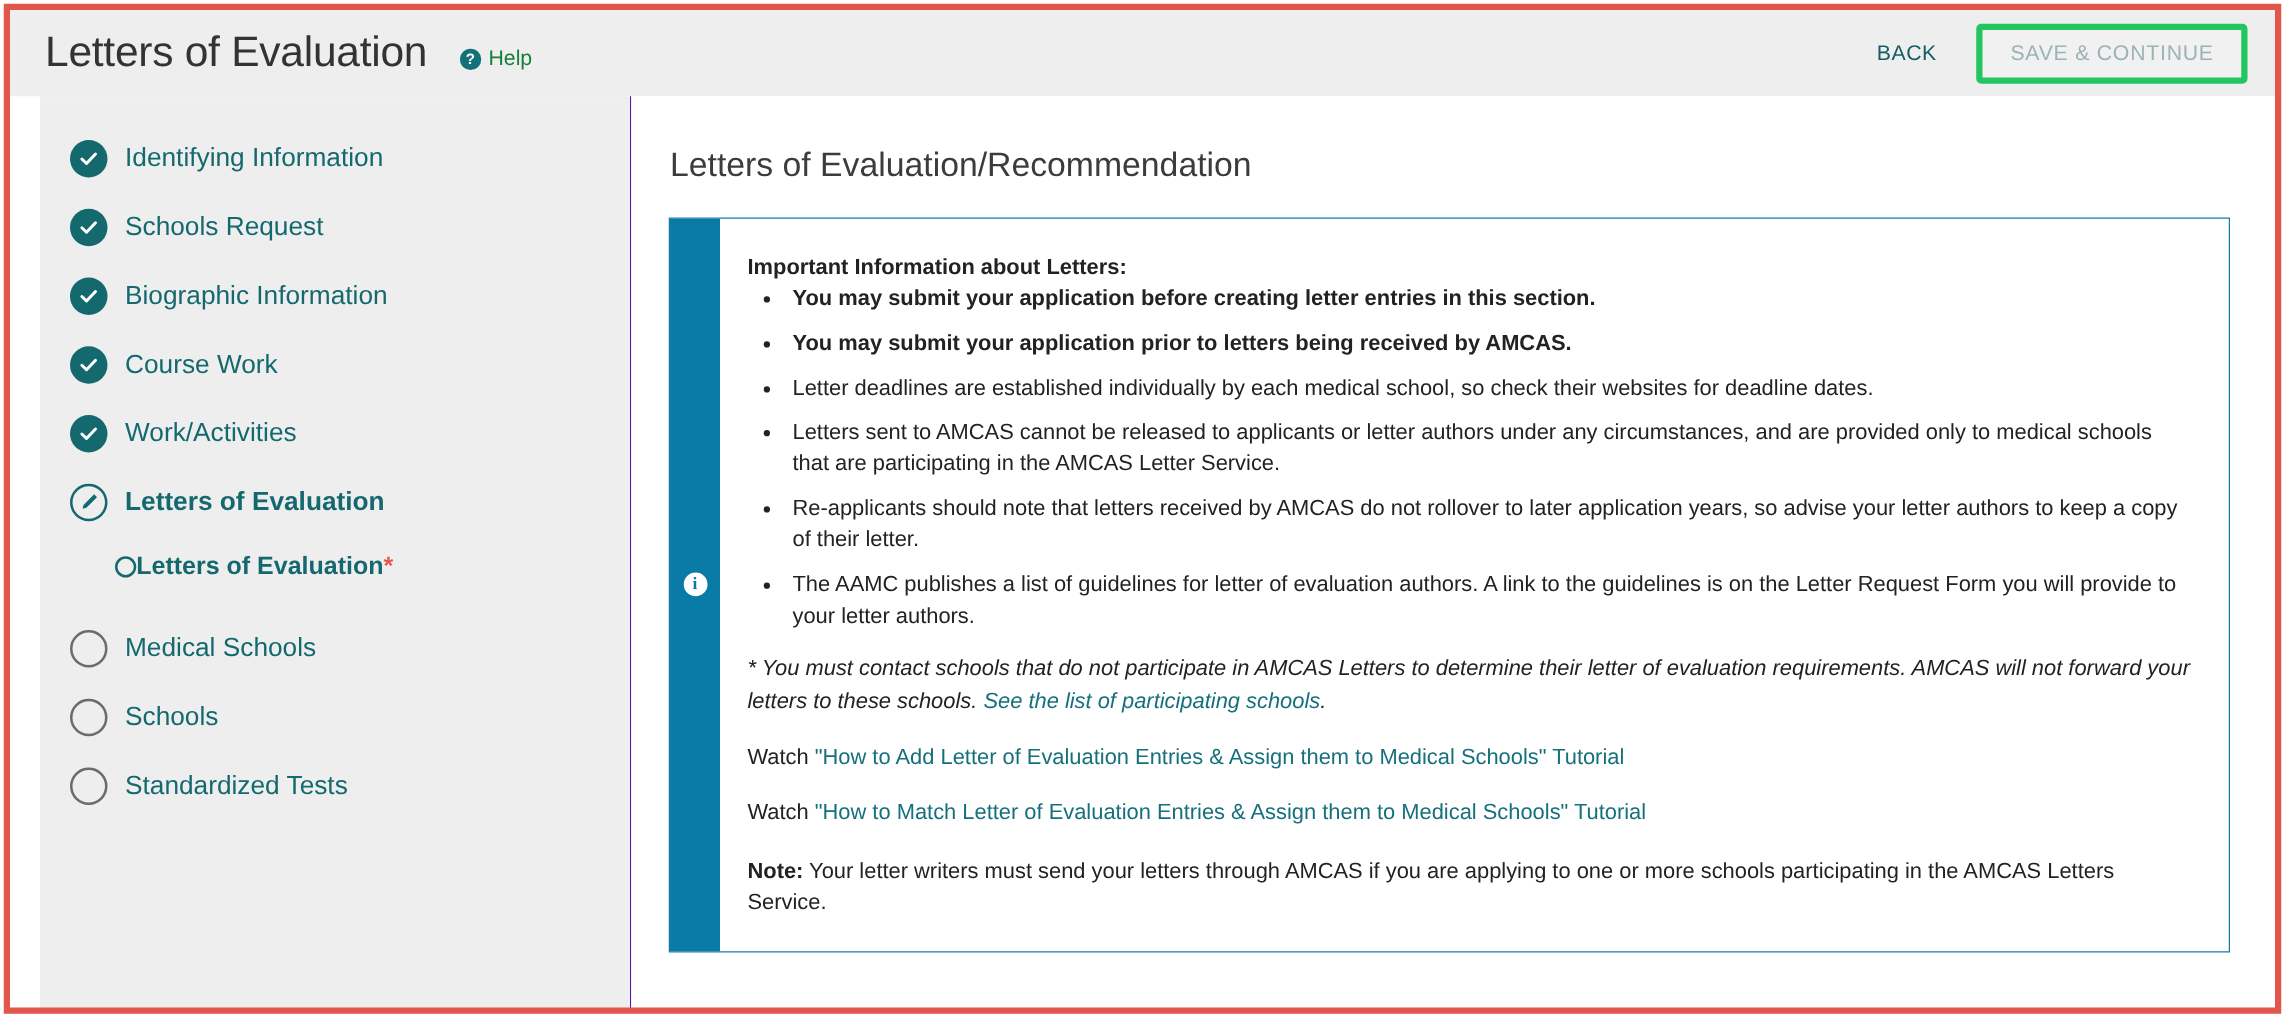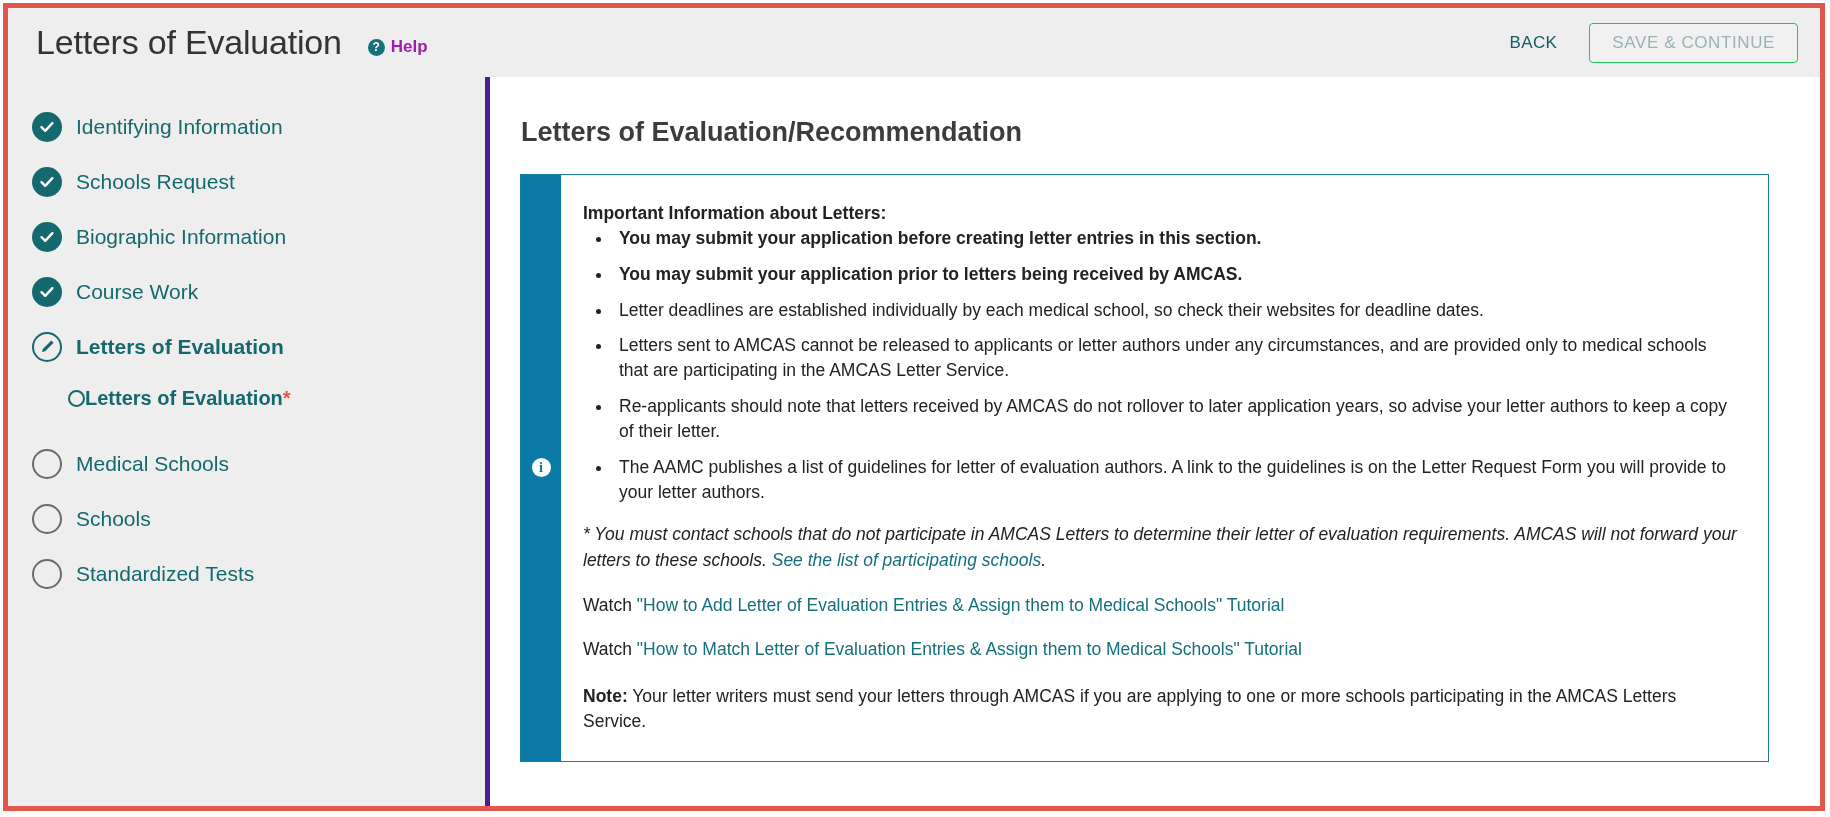--- a/index.html
+++ b/index.html
@@ -56,59 +56,59 @@
     color: #ffffff;
     font-size: 12px;
     font-weight: bold;
     display: flex;
     align-items: center;
     justify-content: center;
     line-height: 1;
   }
   .help-label {
     font-size: 17px;
-    color: #a21caf;
-    font-weight: bold;
+    color: #15803d;
   }
   .header-spacer { flex: 1 1 auto; }
   .back-btn {
     font-size: 17px;
     letter-spacing: 0.4px;
     color: #155d66;
     background: none;
     border: none;
     font-family: inherit;
     cursor: pointer;
     padding: 6px 10px;
     margin-right: 22px;
   }
   .save-btn {
     font-size: 17px;
     letter-spacing: 0.6px;
     color: #9cb2b4;
     background: #f1f1f1;
-    border: 1px solid #22c55e;
+    border: 5px solid #22c55e;
     border-radius: 4px;
     font-family: inherit;
     padding: 9px 22px;
     cursor: default;
   }
 
   
   .body-area {
     position: absolute;
     left: 8px; top: 77px;
     width: 1812px; height: 732px;
     display: flex;
   }
   .sidebar {
     width: 482px;
     background: #eeeeee;
-    border-right: 5px solid #4c1d95;
+    border-right: 1px solid #4c1d95;
     padding: 22px 0 0 24px;
+    margin-left: 24px;
   }
   .nav-item {
     display: flex;
     align-items: center;
     gap: 14px;
     height: 55px;
     cursor: pointer;
   }
   .nav-label {
     font-size: 21px;
@@ -160,21 +160,21 @@
 
   
   .main {
     flex: 1 1 auto;
     background: #ffffff;
     padding: 28px 36px 0 30px;
   }
   .section-title {
     font-size: 27px;
     color: #3c3c3c;
-    font-weight: 700;
+    font-weight: 400;
     margin: 12px 0 26px 1px;
   }
 
   .info-box {
     border: 1px solid #1b7ca3;
     display: flex;
     background: #ffffff;
     width: 1249px;
   }
   .info-bar {
@@ -287,20 +287,28 @@
 
       <div class="nav-item">
         <span class="circle done">
           <svg width="18" height="18" viewBox="0 0 18 18">
               <path d="M3.5 9.2 L7.2 12.8 L14.4 5.2" stroke="#ffffff" stroke-width="2.4" fill="none" stroke-linecap="round" stroke-linejoin="round"></path>
             </svg>
         </span>
         <span class="nav-label">Course Work</span>
       </div>
 
+      <div class="nav-item">
+        <span class="circle done">
+          <svg width="18" height="18" viewBox="0 0 18 18">
+              <path d="M3.5 9.2 L7.2 12.8 L14.4 5.2" stroke="#ffffff" stroke-width="2.4" fill="none" stroke-linecap="round" stroke-linejoin="round"></path>
+            </svg>
+        </span>
+        <span class="nav-label">Work/Activities</span>
+      </div>
 
       <div class="nav-item active">
         <span class="circle current">
           <svg width="17" height="17" viewBox="0 0 17 17">
               <path d="M12.3 2.4 L14.6 4.7 L6.1 13.2 L3.0 14.0 L3.8 10.9 Z" fill="#14696f"></path>
             </svg>
         </span>
         <span class="nav-label">Letters of Evaluation</span>
       </div>
 

